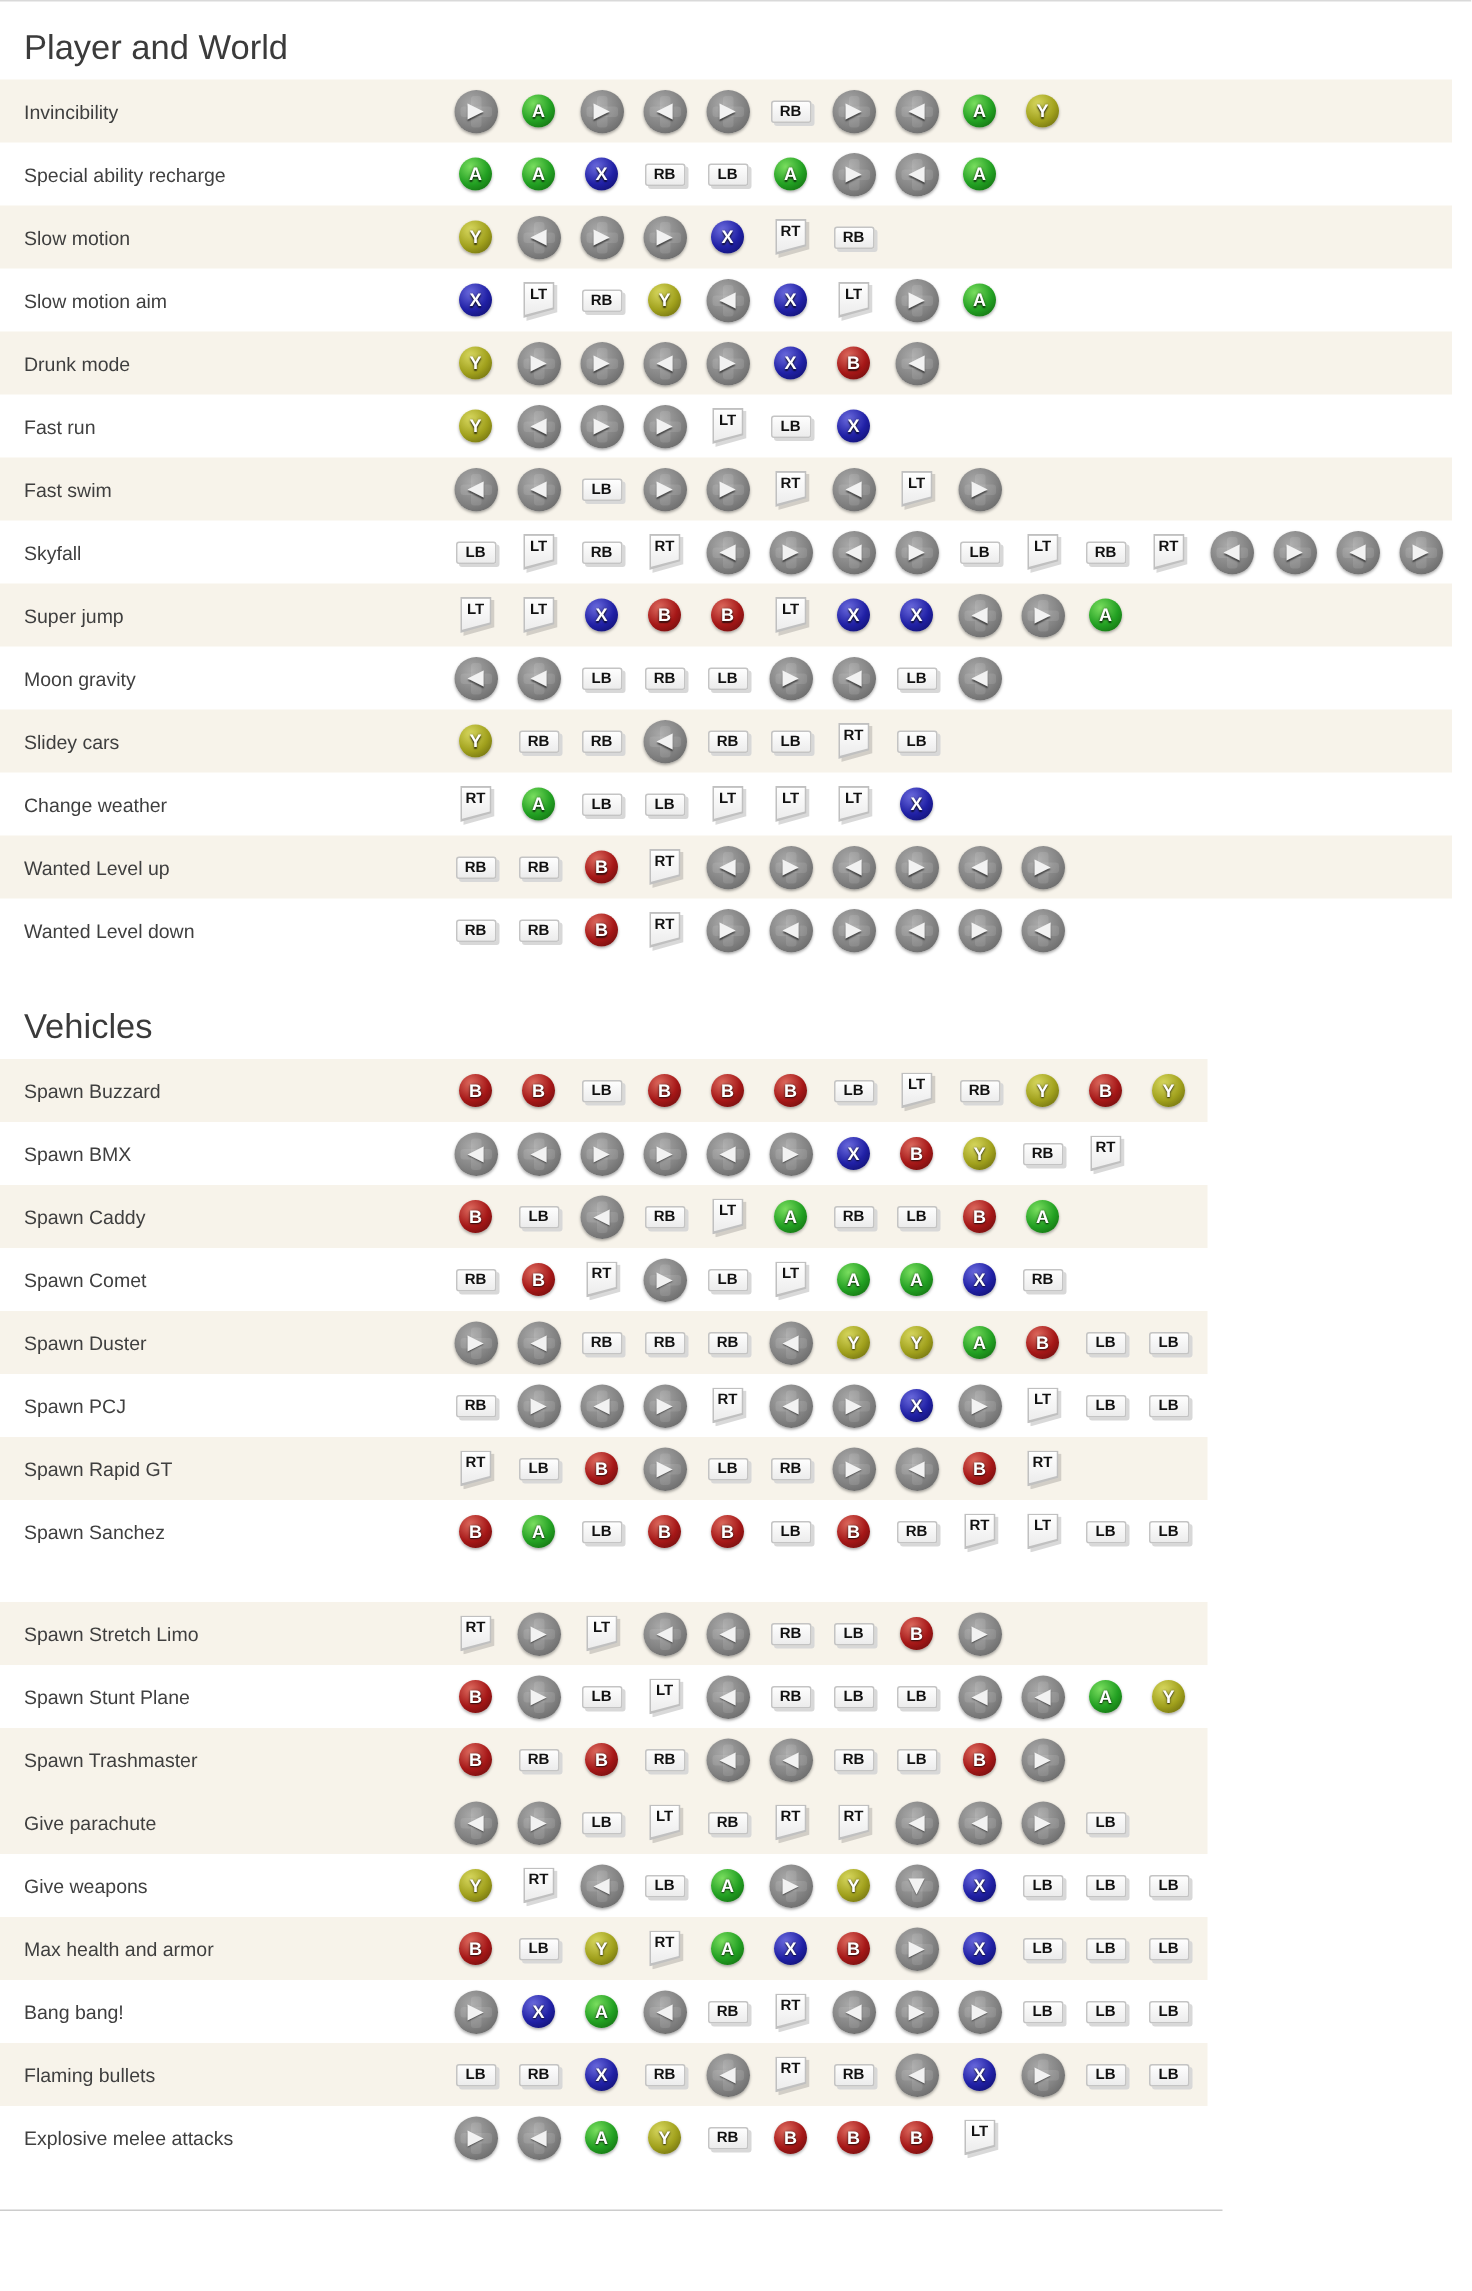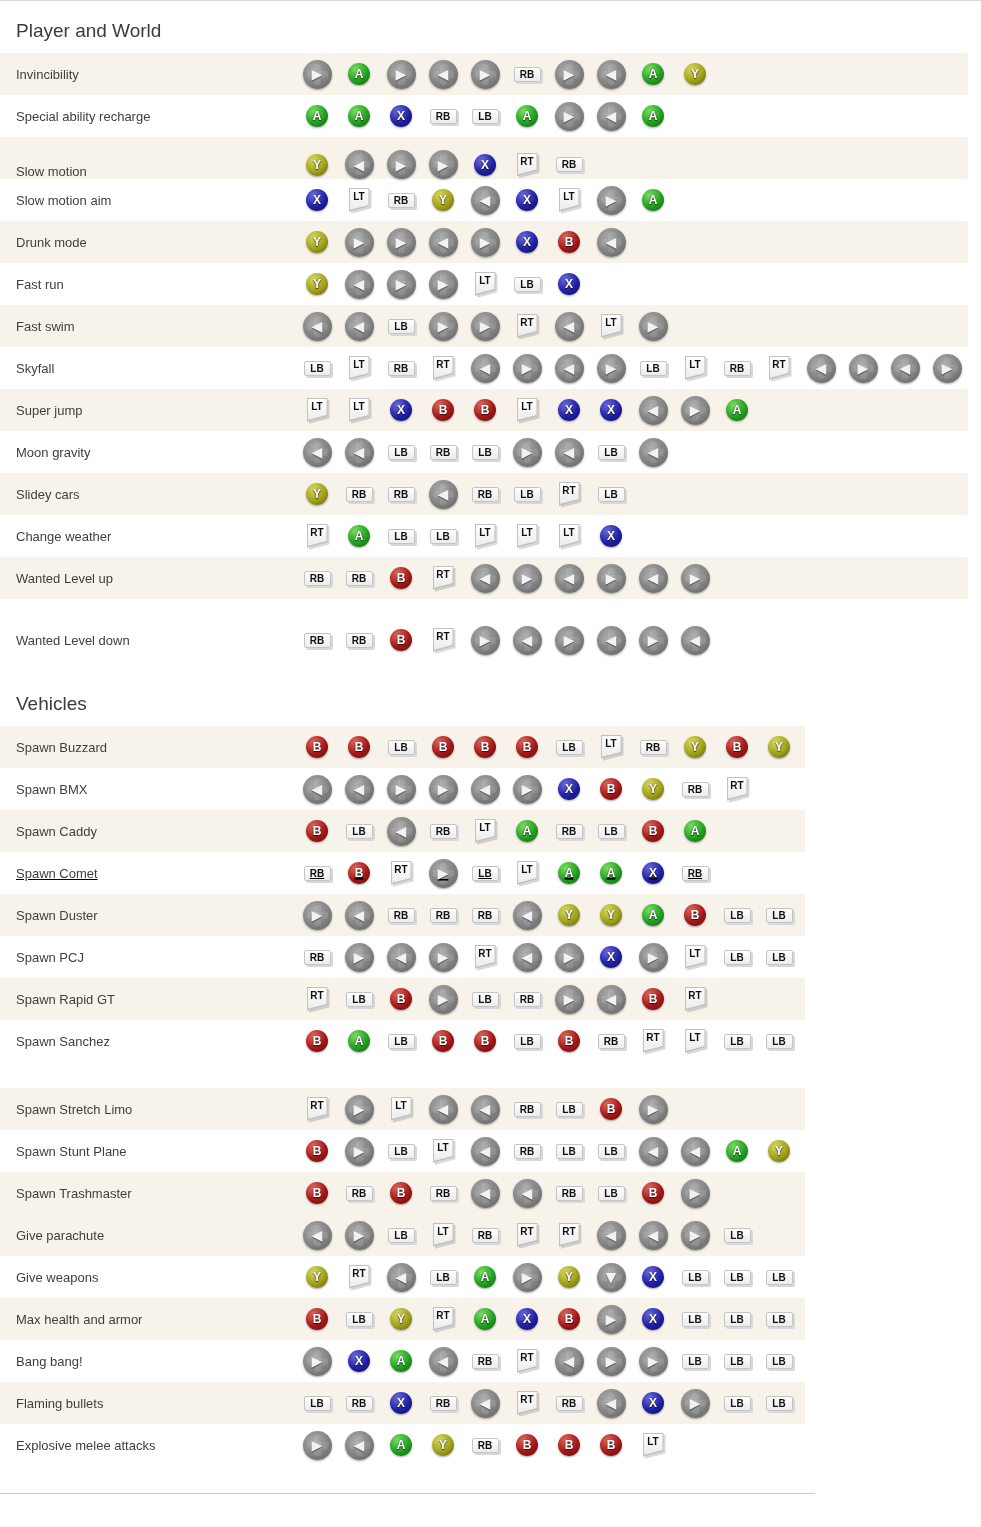--- a/index.html
+++ b/index.html
@@ -3,21 +3,21 @@
 <meta charset="utf-8">
 <style>
   * { margin:0; padding:0; box-sizing:border-box; }
   html,body { background:#ffffff; }
   body {
     width:981px; height:1527px; overflow:hidden; position:relative;
     font-family:"Liberation Sans","DejaVu Sans",sans-serif;
   }
   .top-line { height:1px; background:#d9d9d9; width:100%; }
   h2.section-title {
-    font-size:19px; font-weight:400; color:#3b3b3b;
+    font-size:23px; font-weight:400; color:#3b3b3b;
     margin:17px 16px 9px 16px; line-height:26px;
   }
   section + section h2.section-title { margin-top:30px; }
   .row {
     height:42px; display:flex; align-items:center; padding-left:16px;
   }
   .row.alt { background:#f7f3ea; }
   .name {
     width:280px; flex:0 0 280px; font-size:13px; color:#3f3f3f;
   }
@@ -171,21 +171,21 @@
           <span class="slot">
             <span class="dpad">
               <span class="arrow">◀</span>
             </span>
           </span>
           <span class="slot">
             <span class="face face-A">A</span>
           </span>
         </div>
       </div>
-      <div class="row alt" style="width: 968px; align-items: flex-end;">
+      <div class="row alt" style="width: 968px;">
         <div class="name">Slow motion</div>
         <div class="seq">
           <span class="slot">
             <span class="face face-Y">Y</span>
           </span>
           <span class="slot">
             <span class="dpad">
               <span class="arrow">◀</span>
             </span>
           </span>
@@ -690,21 +690,21 @@
               <span class="arrow">◀</span>
             </span>
           </span>
           <span class="slot">
             <span class="dpad">
               <span class="arrow">▶</span>
             </span>
           </span>
         </div>
       </div>
-      <div class="row" style="width: 968px; margin-top: 20px;">
+      <div class="row" style="width: 968px;">
         <div class="name">Wanted Level down</div>
         <div class="seq">
           <span class="slot">
             <span class="bumper">RB</span>
           </span>
           <span class="slot">
             <span class="bumper">RB</span>
           </span>
           <span class="slot">
             <span class="face face-B">B</span>
@@ -884,21 +884,21 @@
             <span class="bumper">LB</span>
           </span>
           <span class="slot">
             <span class="face face-B">B</span>
           </span>
           <span class="slot">
             <span class="face face-A">A</span>
           </span>
         </div>
       </div>
-      <div class="row" style="width: 805px; text-decoration: underline;">
+      <div class="row" style="width: 805px;">
         <div class="name">Spawn Comet</div>
         <div class="seq">
           <span class="slot">
             <span class="bumper">RB</span>
           </span>
           <span class="slot">
             <span class="face face-B">B</span>
           </span>
           <span class="slot">
             <span class="trigger">

